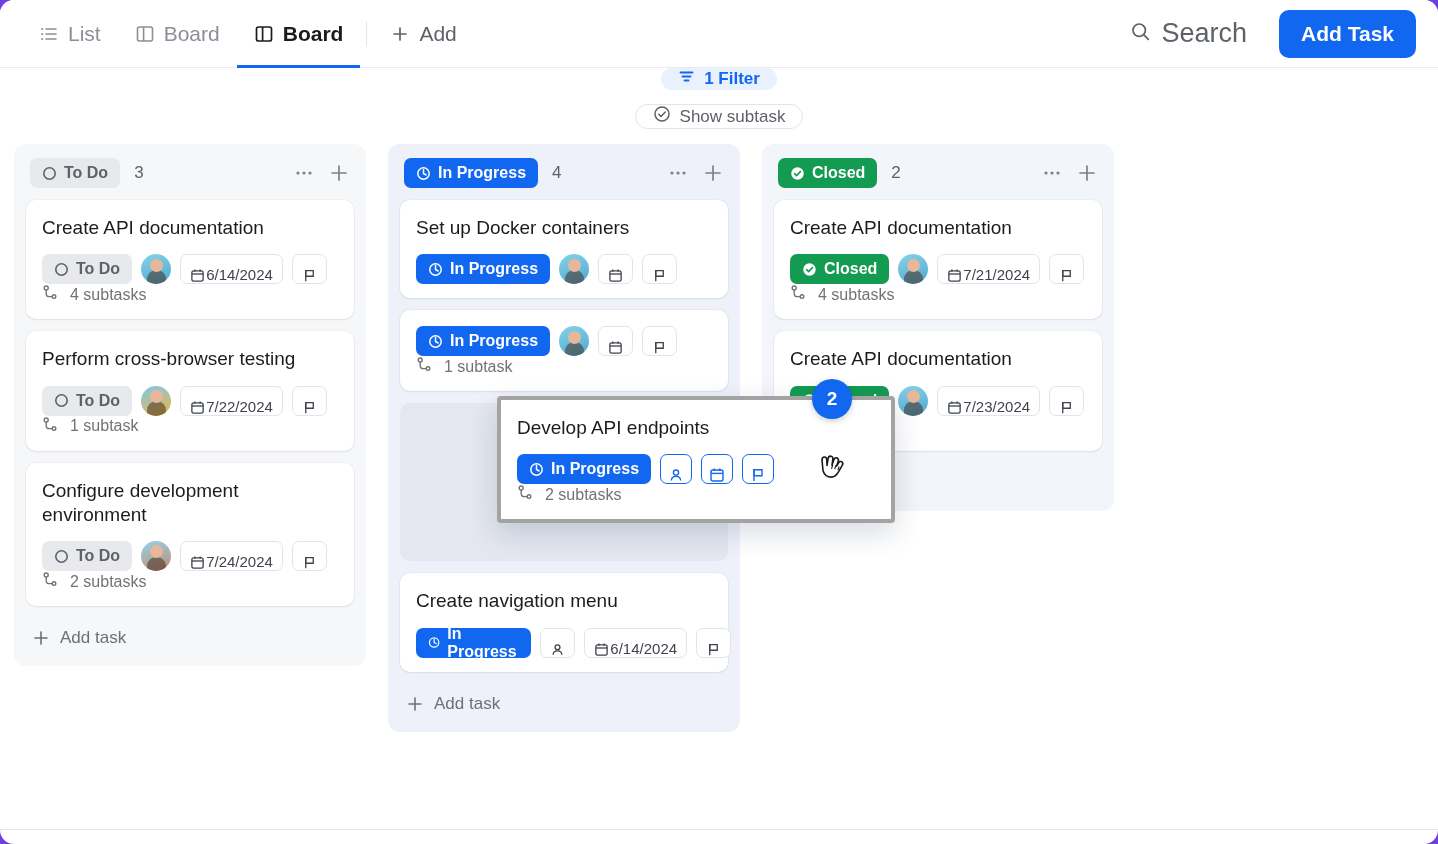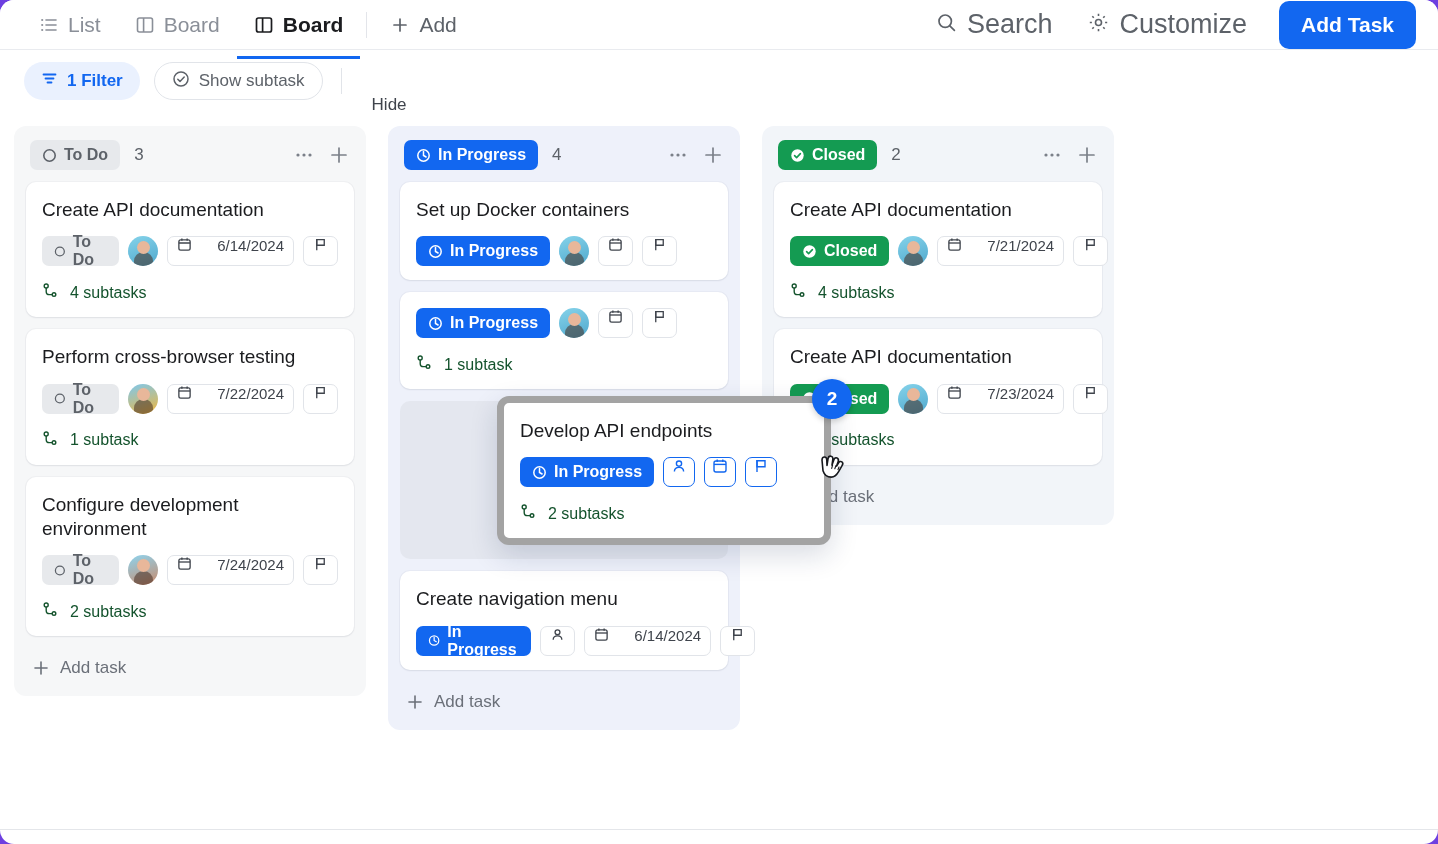--- a/index.html
+++ b/index.html
@@ -13,21 +13,21 @@
     position: relative;
     width: 1438px; height: 844px;
     background: #ffffff;
     border-radius: 14px;
     overflow: hidden;
   }
 
   
   .topbar {
     position: relative;
-    height: 50px;
+    height: 68px;
     display: flex;
     align-items: center;
     padding: 0 22px 0 22px;
     background: #fff;
     border-bottom: 1px solid #e9ebef;
   }
   .tabs { display: flex; align-items: center; height: 68px; }
   .tab {
     display: flex; align-items: center; gap: 9px;
     height: 68px;
@@ -67,20 +67,21 @@
     margin-left: 10px;
   }
 
   
   .filterbar {
     height: 62px;
     display: flex; align-items: center;
     padding: 0 24px;
     gap: 14px;
     background: #fff;
+    flex-direction: column;
   }
   .chip {
     display: flex; align-items: center; gap: 9px;
     height: 38px; padding: 0 17px;
     border-radius: 19px;
     font-size: 17px;
     cursor: pointer;
   }
   .chip.filter { background: #eaf1fe; color: #1267f0; font-weight: bold; }
   .chip.closed { background: #fff; color: #5d6269; border: 1px solid #e1e4e9; }
@@ -153,50 +154,50 @@
     width:19px; height:19px; margin-left:-9.5px;
     border-radius: 9px 9px 3px 3px;
     background: rgba(70,45,35,.55);
   }
   .avatar:before {
     content:""; position:absolute; left:50%; top:14%;
     width:13px; height:13px; margin-left:-6.5px;
     border-radius:50%; background:#e8b79a; z-index:1;
   }
   .mini-btn {
-    display: inline-flex; align-items: flex-start; gap: 25px;
+    display: inline-flex; align-items: flex-end; gap: 1px;
     height: 30px; padding: 0 9px;
     border: 1px solid #e1e4e9; border-radius: 7px;
     background: #fff; color: #3f444c; font-size: 15px;
     cursor: pointer; white-space: nowrap;
   }
   .subtasks {
     display: flex; align-items: center; gap: 11px;
-    margin-top: 16px; color: #14532d; font-size: 16px;
+    color: #737373; font-size: 16px;
   }
   .add-task-row {
     display: flex; align-items: center; gap: 10px;
     padding: 10px 6px 4px 6px;
     color: #6b7079; font-size: 17px; cursor: pointer;
   }
 
   
   .placeholder {
     height: 158px; border-radius: 10px;
     background: #e4e7ef; margin-bottom: 12px;
   }
 
   
   .drag-card {
     position: absolute;
     left: 497px; top: 396px;
-    width: 334px;
+    width: 398px;
     background: #fff;
-    border: 7px solid #a3a3a3;
-    border-radius: 12px;
+    border: 4px solid #a3a3a3;
+    border-radius: 4px;
     padding: 16px 16px 14px 16px;
     box-shadow: 0 10px 28px rgba(20,40,80,.16);
     z-index: 40;
   }
   .mini-btn.outlined {
     border: 1.5px solid #1267f0; color: #1267f0;
     width: 32px; justify-content: center; padding: 0;
   }
   .drag-badge {
     position: absolute; left: 812px; top: 379px;
@@ -275,29 +276,20 @@
 
     <div class="top-right">
       <div class="topaction">
         <span>
           <svg width="21" height="21" viewBox="0 0 21 21" fill="none" stroke="currentColor" stroke-width="1.7" stroke-linecap="round">
             <circle cx="9.2" cy="9.2" r="6.2"></circle>
               <line x1="13.8" y1="13.8" x2="18.4" y2="18.4"></line>
           </svg>
         </span>
         <span>Search</span>
-      </div>
-      <div class="topaction">
-        <span>
-          <svg width="21" height="21" viewBox="0 0 21 21" fill="none" stroke="currentColor" stroke-width="1.6">
-            <circle cx="10.5" cy="10.5" r="3"></circle>
-            <path d="M10.5 1.8v2.1M10.5 17.1v2.1M1.8 10.5h2.1M17.1 10.5h2.1M4.3 4.3l1.5 1.5M15.2 15.2l1.5 1.5M16.7 4.3l-1.5 1.5M5.8 15.2l-1.5 1.5"></path>
-          </svg>
-        </span>
-        <span>Customize</span>
       </div>
       <button class="addtask-btn">Add Task</button>
     </div>
   </div>
 
   <div class="filterbar">
     <div class="chip filter">
       <span>
         <svg width="17" height="17" viewBox="0 0 17 17" stroke="currentColor" stroke-width="1.8" stroke-linecap="round">
           <line x1="2.5" y1="4.5" x2="14.5" y2="4.5"></line>

